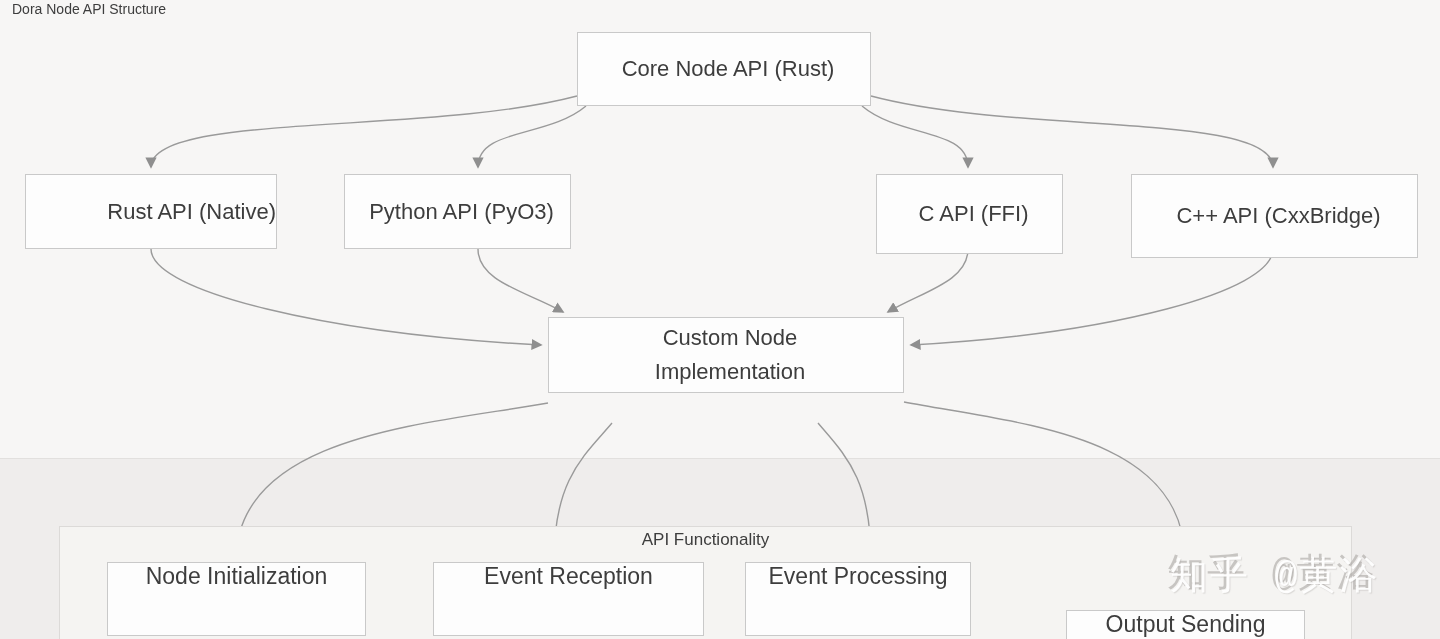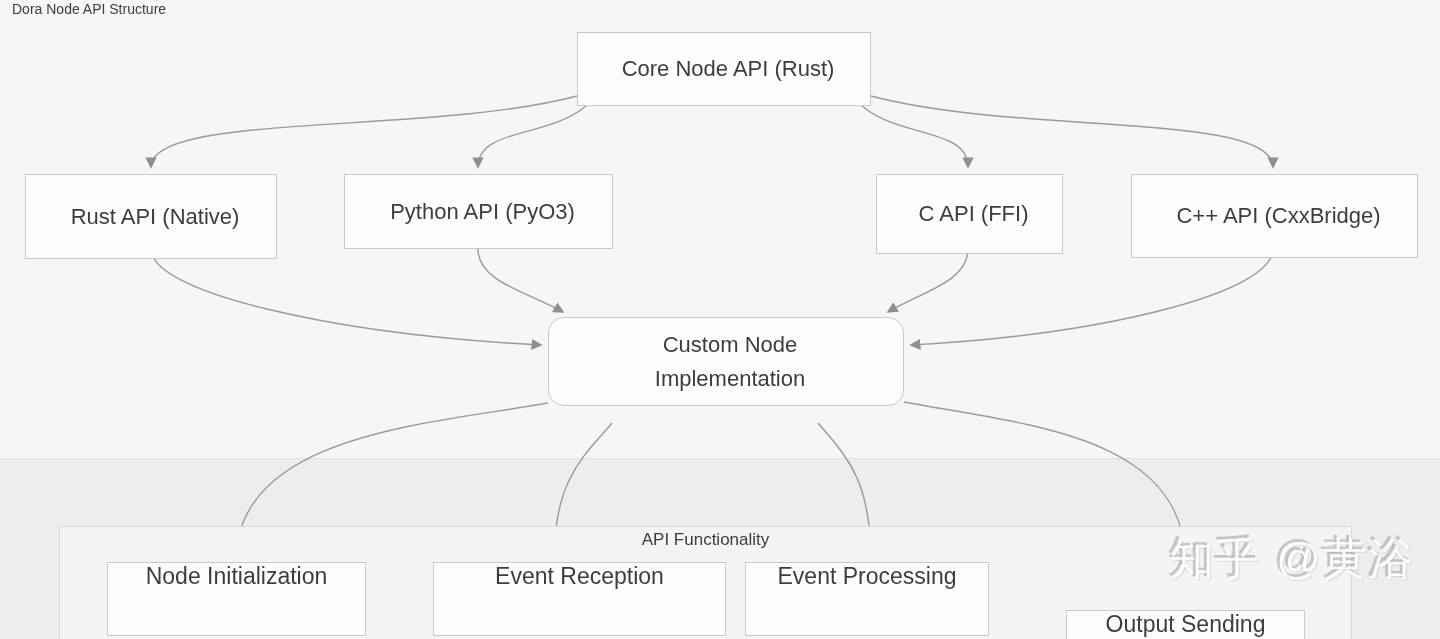--- a/index.html
+++ b/index.html
@@ -46,25 +46,25 @@
     display: flex;
     align-items: center;
     justify-content: center;
     text-align: center;
     font-size: 22px;
     z-index: 2;
     padding-left: 8px;
   }
 
   .node-core   { left: 577px;  top: 32px;  width: 294px; height: 74px; }
-  .node-rust   { left: 25px;   top: 174px; width: 252px; height: 85px; }
-  .node-python { left: 344px;  top: 174px; width: 269px; height: 75px; }
+  .node-rust   { left: 25px;   top: 174px; width: 252px; height: 75px; justify-content: flex-end; }
+  .node-python { left: 344px;  top: 174px; width: 227px; height: 75px; }
   .node-c      { left: 876px;  top: 174px; width: 187px; height: 80px; }
   .node-cpp    { left: 1131px; top: 174px; width: 287px; height: 84px; }
-  .node-custom { left: 548px;  top: 317px; width: 356px; height: 89px; line-height: 34px; border-radius: 16px; }
+  .node-custom { left: 548px;  top: 317px; width: 356px; height: 76px; line-height: 34px; }
   .node-custom .wrap-label { display: inline-block; max-width: 210px; }
 
   .func-container {
     position: absolute;
     left: 59px; top: 526px;
     width: 1293px; height: 150px;
     box-sizing: border-box;
     background: #f5f4f2;
     border: 1px solid #dcdad8;
     z-index: 2;
@@ -82,33 +82,34 @@
     top: 35px;
     height: 74px;
     background: #fdfdfd;
     border: 1px solid #c9c9c9;
     display: flex;
     align-items: flex-start;
     justify-content: center;
     font-size: 23px;
   }
   .func-node-init    { left: 47px;   width: 259px; }
-  .func-node-recv    { left: 373px;  width: 293px; }
-  .func-node-proc    { left: 685px;  width: 244px; }
+  .func-node-recv    { left: 373px;  width: 271px; }
+  .func-node-proc    { left: 685px;  width: 226px; }
   .func-node-send    { left: 1006px; width: 239px; margin-top: 48px; }
 
   .watermark {
     position: absolute;
-    left: 1170px; top: 530px;
-    font-size: 44px;
+    left: 1170px; top: 550px;
+    font-size: 38px;
     letter-spacing: 2px;
     color: rgba(255,255,255,0.95);
     text-shadow: -3px -3px 0 rgba(168,165,162,0.6), 1px 1px 1px rgba(168,165,162,0.35);
     z-index: 10;
     white-space: nowrap;
+    font-family: Liberation Mono, monospace;
   }
 </style>
 </head>
 <body>
 
 <div id="canvas">
 
   <div class="bg-bottom"></div>
 
   <svg id="connectors" viewBox="0 0 1440 639" xmlns="http://www.w3.org/2000/svg">

